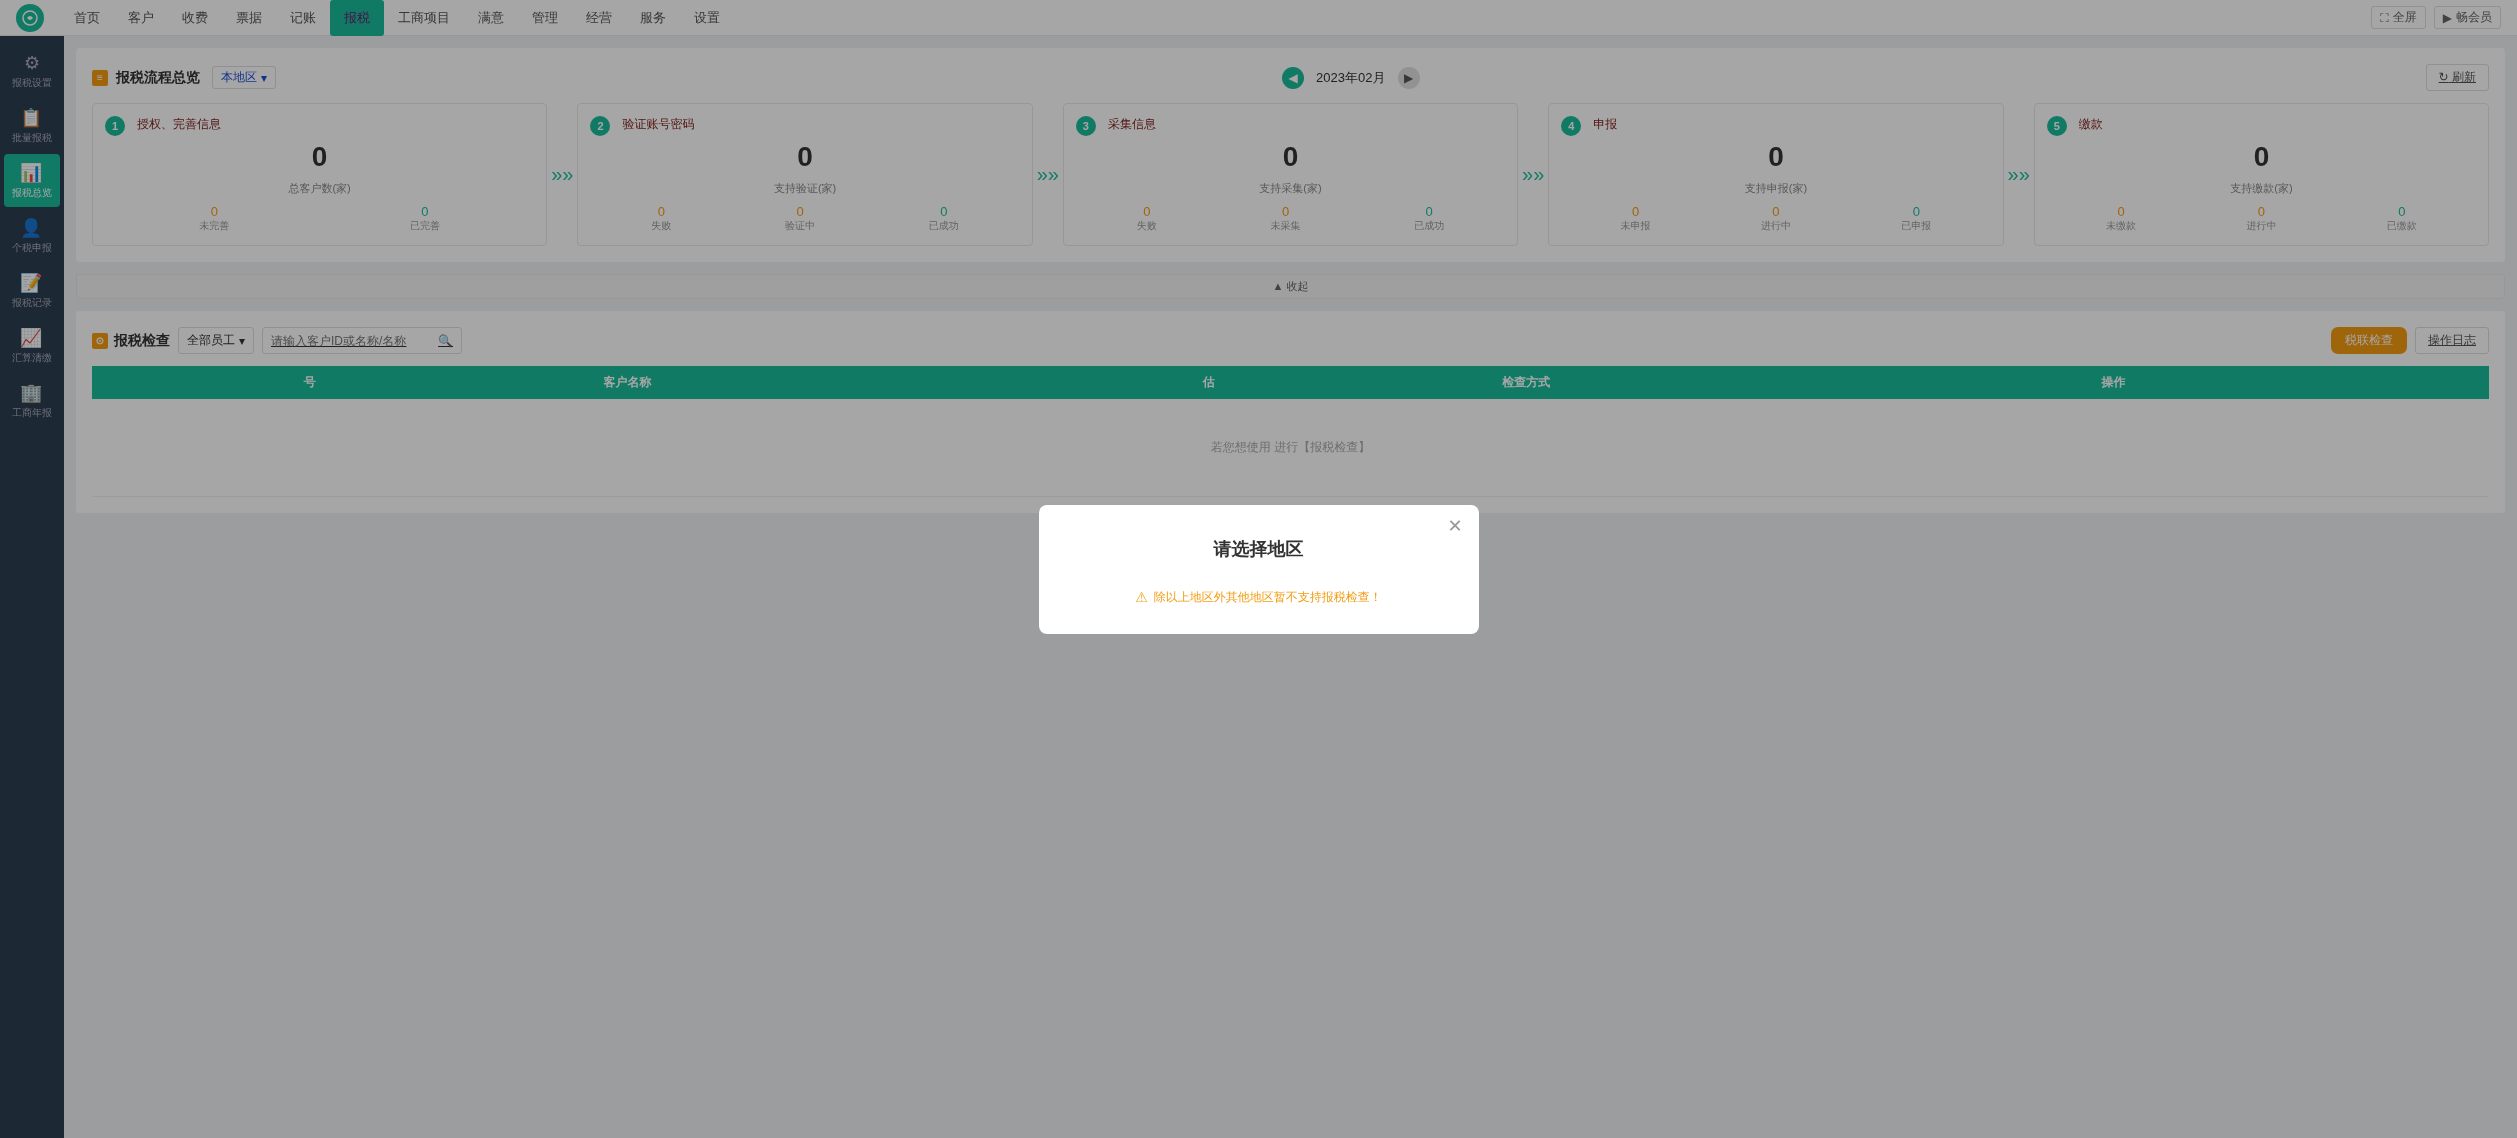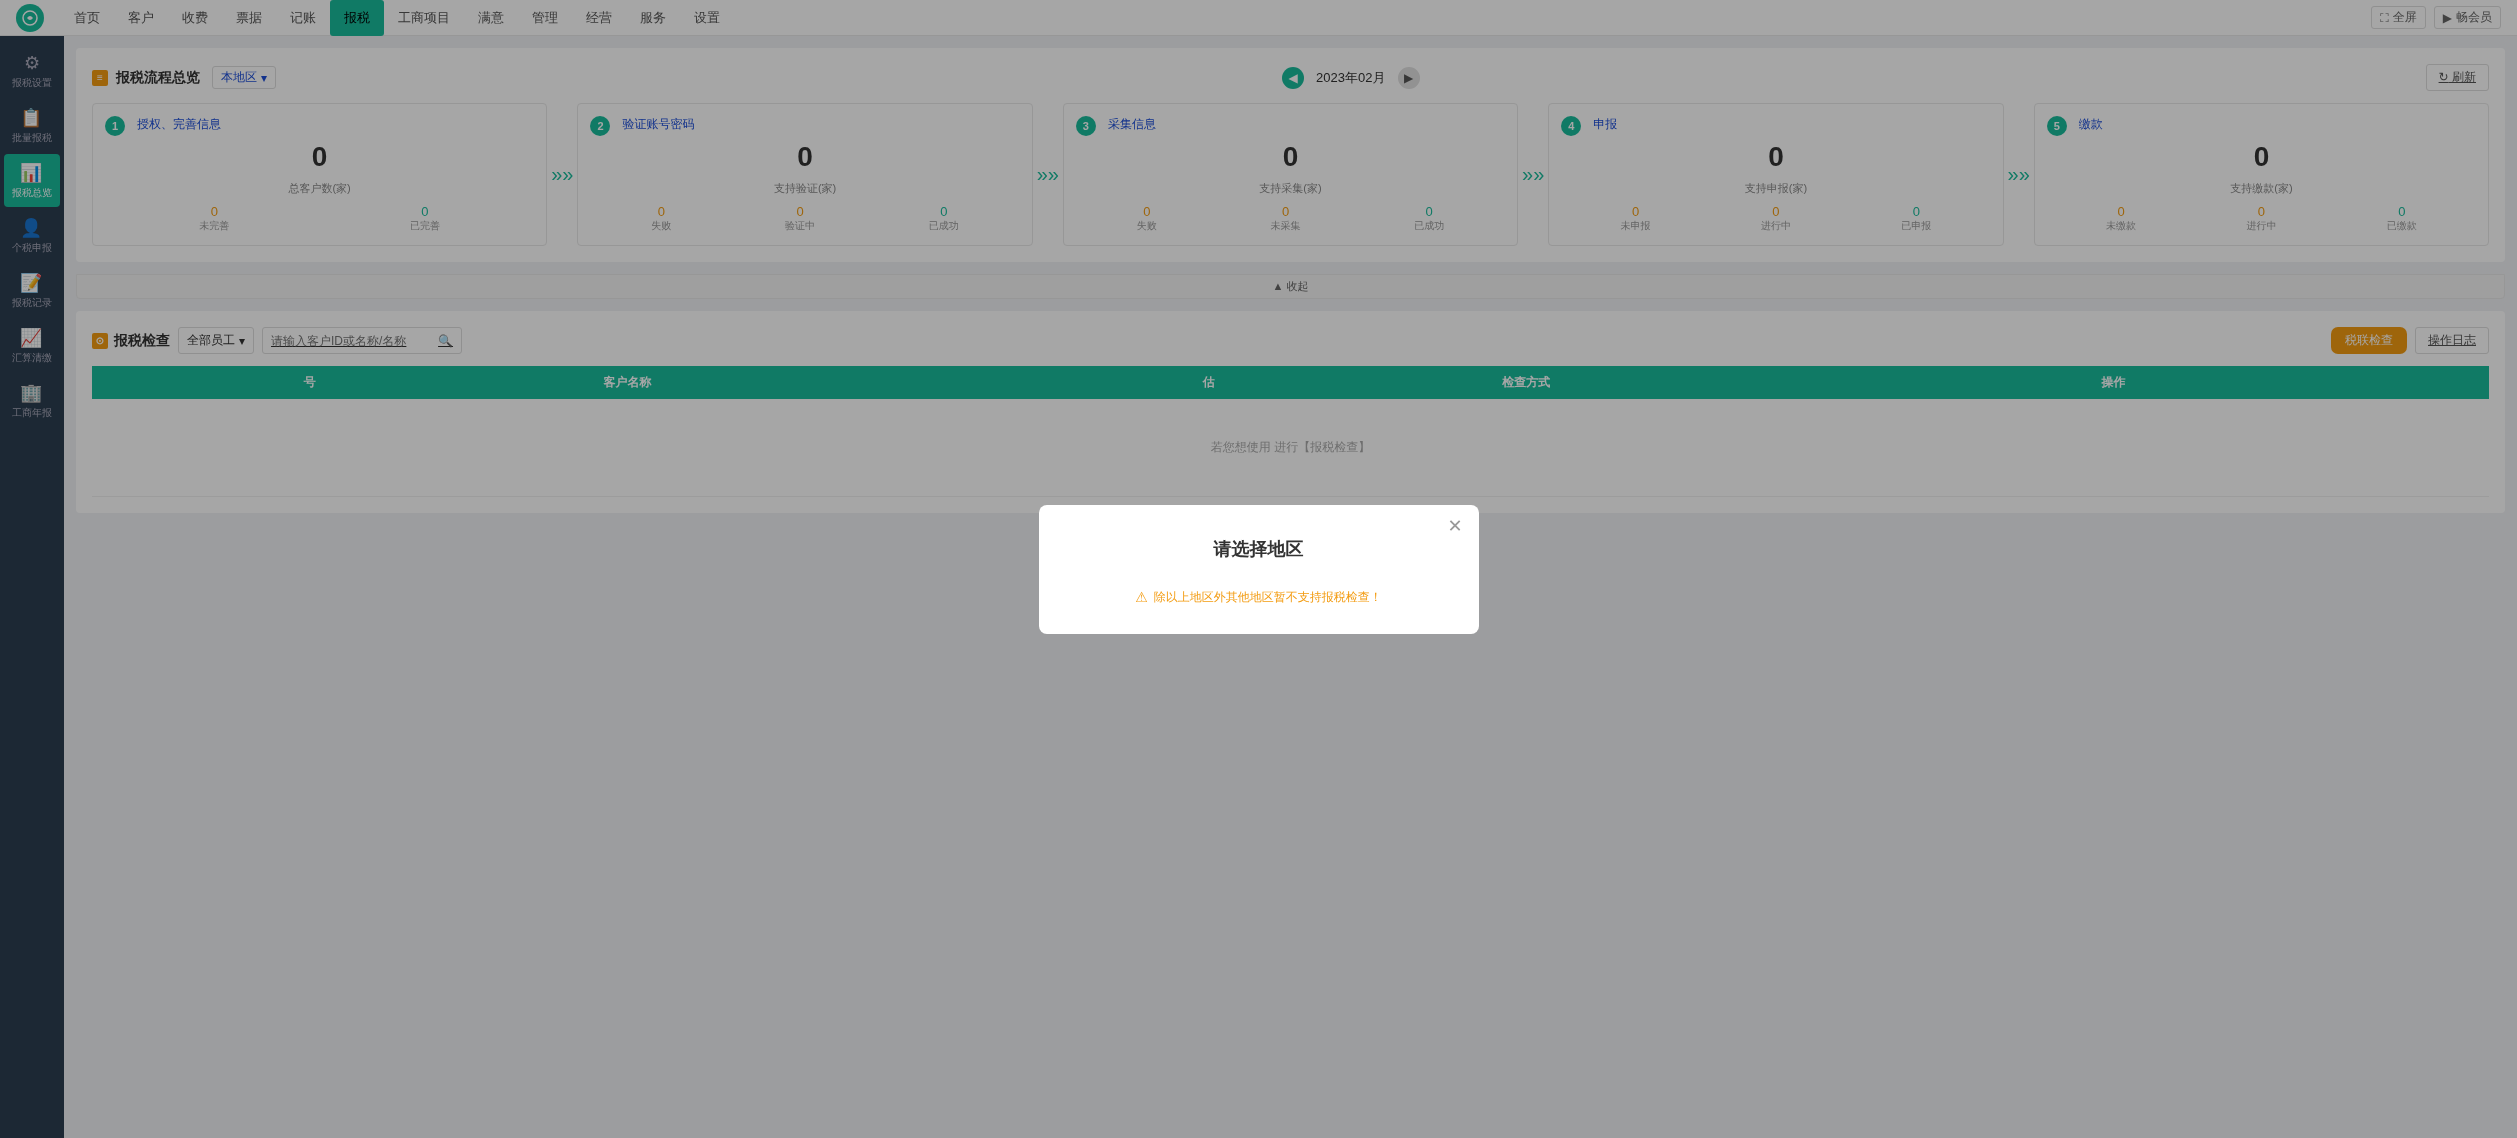--- a/index.html
+++ b/index.html
@@ -32,21 +32,21 @@
       padding: 0 14px;
       height: 36px;
       line-height: 36px;
       cursor: pointer;
       font-size: 13px;
       color: #555;
       white-space: nowrap;
     }
     .top-nav-item.active {
       background: #1abc9c;
-      color: #000000;
+      color: #701a75;
       border-radius: 3px;
     }
     .top-nav-right {
       display: flex; align-items: center; gap: 8px;
       font-size: 12px; color: #666;
     }
     .top-nav-right-btn {
       display: flex; align-items: center; gap: 4px;
       border: 1px solid #ddd; border-radius: 3px;
       padding: 2px 8px; cursor: pointer; background: #fff;
@@ -140,21 +140,21 @@
       position: relative;
     }
     .step-number {
       width: 20px; height: 20px; border-radius: 50%;
       background: #1abc9c; color: #fff;
       display: flex; align-items: center; justify-content: center;
       font-size: 11px; font-weight: bold;
       position: absolute; top: 12px; left: 12px;
     }
     .step-title {
-      font-size: 12px; color: #1d4ed8; margin-left: 28px; margin-bottom: 8px;
+      font-size: 12px; color: #7f1d1d; margin-left: 28px; margin-bottom: 8px;
     }
     .step-count {
       font-size: 28px; font-weight: bold; color: #333; text-align: center; margin: 8px 0;
     }
     .step-sub {
       font-size: 11px; color: #888; text-align: center; margin-bottom: 8px;
     }
     .step-stats {
       display: flex; justify-content: space-around; margin-top: 4px;
     }

